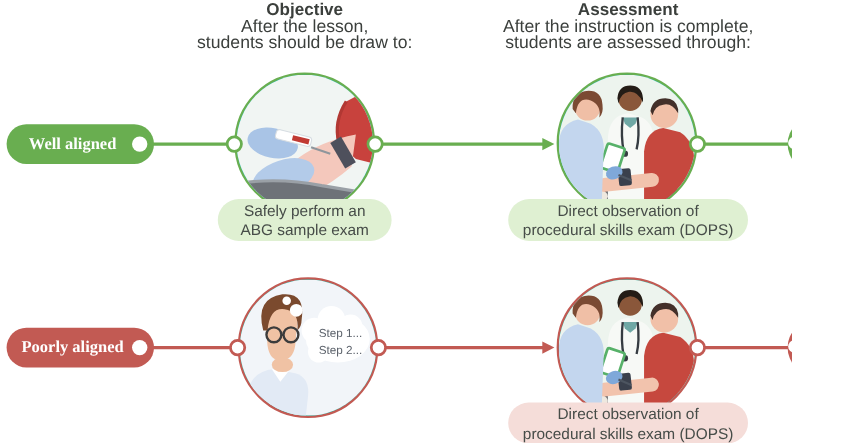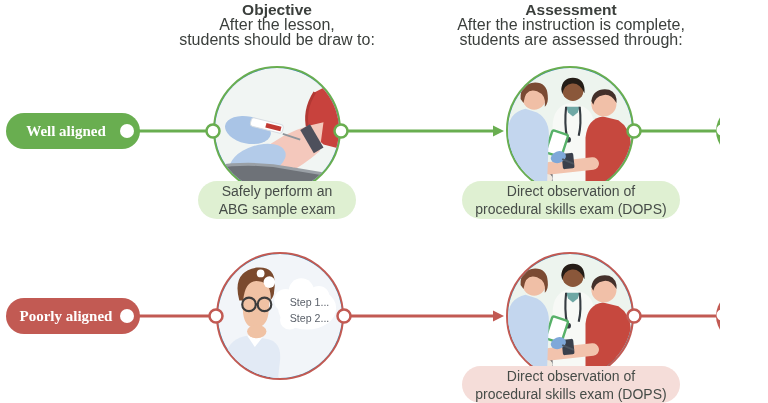--- a/index.html
+++ b/index.html
@@ -19,21 +19,21 @@
     display:flex; align-items:center; justify-content:center;
     color:#fff; font-size:15px; font-weight:600; z-index:2;
     padding-right:14px;
     font-family:Liberation Serif, serif;
   }
   #pill-well { top:113px; background:var(--green); }
   #pill-poor { top:298px; background:var(--red); }
 
   .illu-circle {
     position:absolute; width:128px; height:128px; border-radius:50%;
-    overflow:hidden; z-index:1; background:#0369a1;text-align:center;
+    overflow:hidden; z-index:1; background:#14b8a6;text-align:center;
   }
   .illu-circle svg { display:block; width:100%; height:100%; }
   .b-green { border:2.5px solid var(--green); }
   .b-red { border:2.5px solid var(--red); }
   #circle-obj-well { left:213px; top:66px; }
   #circle-asm-well { left:506px; top:66px; }
   #circle-obj-poor { left:216px; top:252px; }
   #circle-asm-poor { left:506px; top:252px; }
 
   .caption {

